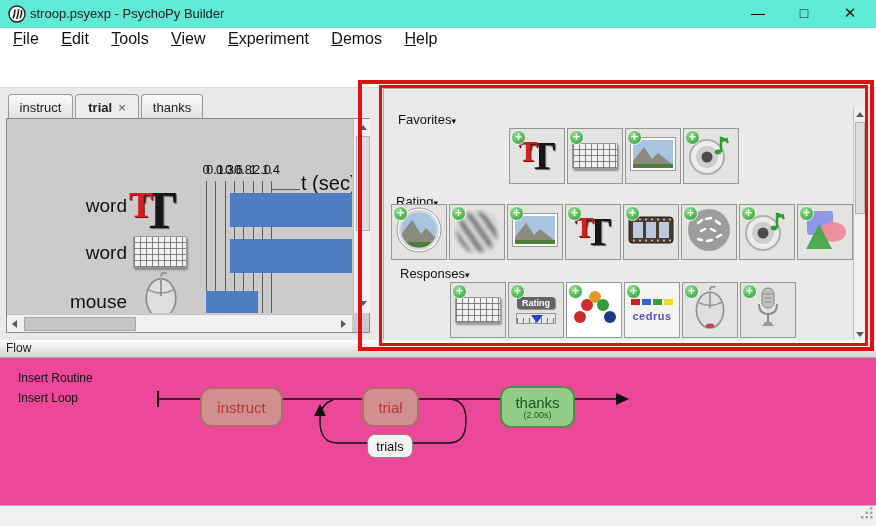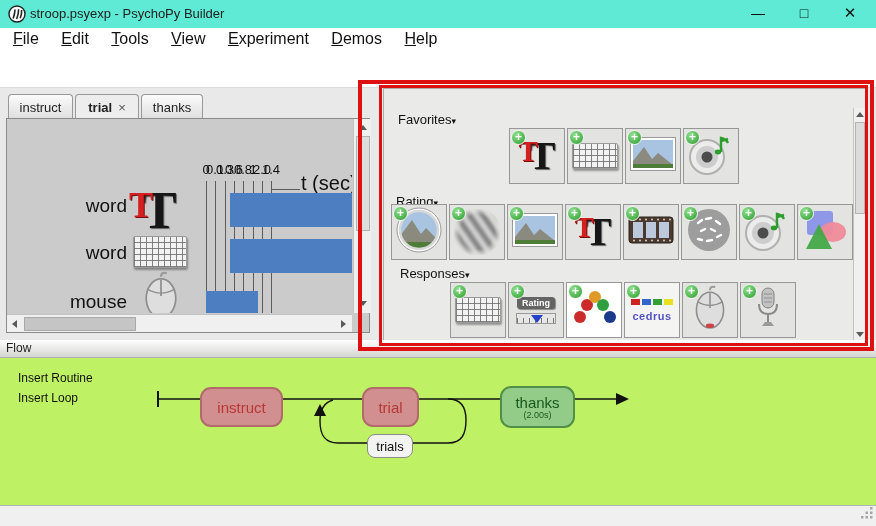--- a/index.html
+++ b/index.html
@@ -101,21 +101,21 @@
   .caret { font-size:9px; }
   .cp-scroll { left:469px; top:19px; width:13px; height:235px; background:#f0f0f0; border-left:1px solid #c2c2c2; }
   .cp-thumb { left:1px; top:14px; width:10px; height:92px; background:#dcdcdc; border:1px solid #b2b2b2; }
 
   
   .red-rect { border:4px solid #dd1111; background:transparent; pointer-events:none; z-index:60; }
   .red-rect.inner { border-width:3px; }
 
   
   .flow-header { left:0; top:340px; width:876px; height:18px; background:linear-gradient(#ffffff,#d4d4d0); border-bottom:1px solid #b0b0b0; font-size:12px; color:#222; line-height:17px; padding-left:6px; }
-  .flow-body { left:0; top:358px; width:876px; height:147px; background:#bef264; }
+  .flow-body { left:0; top:358px; width:876px; height:147px; background:#ec4899; }
   .flow-link { left:18px; font-size:12px; color:#111; white-space:nowrap; }
   .fnode { position:absolute; border-radius:11px; display:flex; flex-direction:column; align-items:center; justify-content:center; z-index:5; }
   .fnode.red { background:#d18f8f; border:2px solid #b26b6b; color:#b73737; font-size:15px; }
   .fnode.green { background:#93cb88; border:2px solid #4f8f46; color:#175a1d; font-size:15px; }
   .fnode .dur { font-size:9px; color:#1d5a22; margin-top:-1px; }
   .loop-tag { position:absolute; background:#f3f3f1; border:1px solid #8a8a8a; border-radius:8px; font-size:13px; color:#111; display:flex; align-items:center; justify-content:center; z-index:6; }
 
   
   .statusbar { left:0; top:505px; width:876px; height:21px; background:#f0f0f0; border-top:1px solid #b4b4b4; }
 </style>

